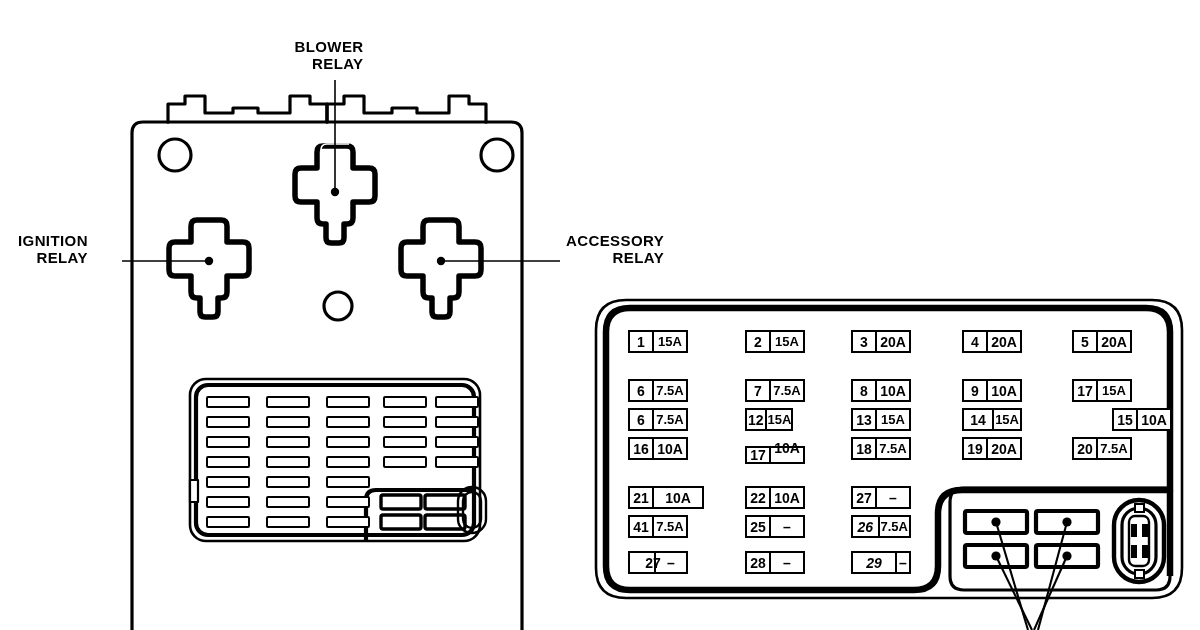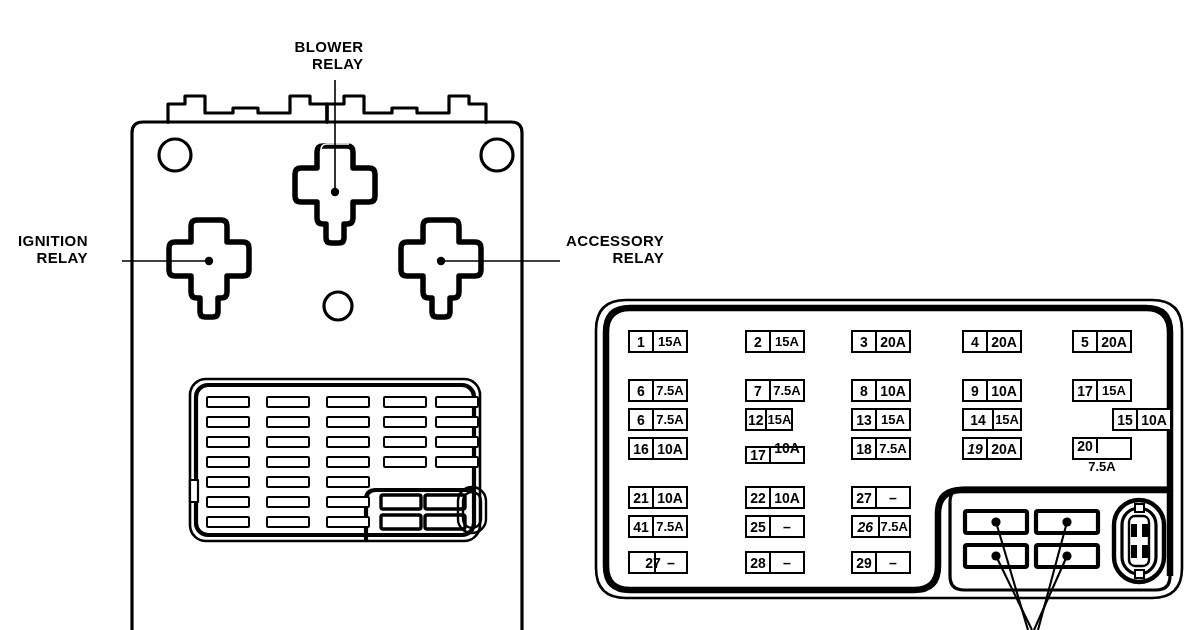--- a/index.html
+++ b/index.html
@@ -200,21 +200,21 @@
         <div class="frat" style="font-size: 13px;">7.5A</div>
       </div>
       <div class="fusecell" style="left: 628px; top: 408px; width: 60px; height: 23px;">
         <div class="fnum" style="width: 24px;">6</div>
         <div class="frat" style="font-size: 13px;">7.5A</div>
       </div>
       <div class="fusecell" style="left: 628px; top: 437px; width: 60px; height: 23px;">
         <div class="fnum" style="width: 24px;">16</div>
         <div class="frat">10A</div>
       </div>
-      <div class="fusecell" style="left: 628px; top: 486px; width: 60px; height: 23px;">
+      <div class="fusecell" style="left: 628px; top: 486px; width: 76px; height: 23px;">
         <div class="fnum" style="width: 24px;">21</div>
         <div class="frat">10A</div>
       </div>
       <div class="fusecell" style="left: 628px; top: 515px; width: 60px; height: 23px;">
         <div class="fnum" style="width: 24px;">41</div>
         <div class="frat" style="font-size: 13px;">7.5A</div>
       </div>
       <div class="fusecell" style="left: 628px; top: 551px; width: 60px; height: 23px;">
         <div class="fnum" style="width: 24px; padding-left: 23px;">27</div>
         <div class="frat">–</div>
@@ -265,50 +265,50 @@
       </div>
       <div class="fusecell" style="left: 851px; top: 486px; width: 60px; height: 23px;">
         <div class="fnum" style="width: 24px;">27</div>
         <div class="frat">–</div>
       </div>
       <div class="fusecell" style="left: 851px; top: 515px; width: 60px; height: 23px;">
         <div class="fnum" style="width: 40px; font-style: italic;">26</div>
         <div class="frat" style="font-size: 13px;">7.5A</div>
       </div>
       <div class="fusecell" style="left: 851px; top: 551px; width: 60px; height: 23px;">
-        <div class="fnum" style="width: 24px;">29</div>
+        <div class="fnum" style="width: 44px; font-style: italic;">29</div>
         <div class="frat">–</div>
       </div>
       <div class="fusecell" style="left: 962px; top: 330px; width: 60px; height: 23px;">
         <div class="fnum" style="width: 24px;">4</div>
         <div class="frat">20A</div>
       </div>
       <div class="fusecell" style="left: 962px; top: 379px; width: 60px; height: 23px;">
         <div class="fnum" style="width: 24px;">9</div>
         <div class="frat">10A</div>
       </div>
       <div class="fusecell" style="left: 962px; top: 408px; width: 60px; height: 23px;">
         <div class="fnum" style="width: 45px;">14</div>
         <div class="frat" style="font-size: 13px;">15A</div>
       </div>
       <div class="fusecell" style="left: 962px; top: 437px; width: 60px; height: 23px;">
-        <div class="fnum" style="width: 24px; font-style: italic;">19</div>
+        <div class="fnum" style="width: 24px;">19</div>
         <div class="frat">20A</div>
       </div>
       <div class="fusecell" style="left: 1072px; top: 330px; width: 60px; height: 23px;">
         <div class="fnum" style="width: 24px;">5</div>
         <div class="frat">20A</div>
       </div>
       <div class="fusecell" style="left: 1072px; top: 379px; width: 60px; height: 23px;">
         <div class="fnum" style="width: 24px;">17</div>
         <div class="frat" style="font-size: 13px;">15A</div>
       </div>
       <div class="fusecell" style="left: 1072px; top: 408px; width: 60px; height: 23px; margin-left: 40px;">
         <div class="fnum" style="width: 24px;">15</div>
         <div class="frat">10A</div>
       </div>
-      <div class="fusecell" style="left: 1072px; top: 437px; width: 60px; height: 23px; flex-direction: column;">
+      <div class="fusecell" style="left: 1072px; top: 437px; width: 60px; height: 23px;">
         <div class="fnum" style="width: 24px;">20</div>
         <div class="frat" style="font-size: 13px;">7.5A</div>
       </div>
     </div>
 
 </div>
 
 </body></html>

